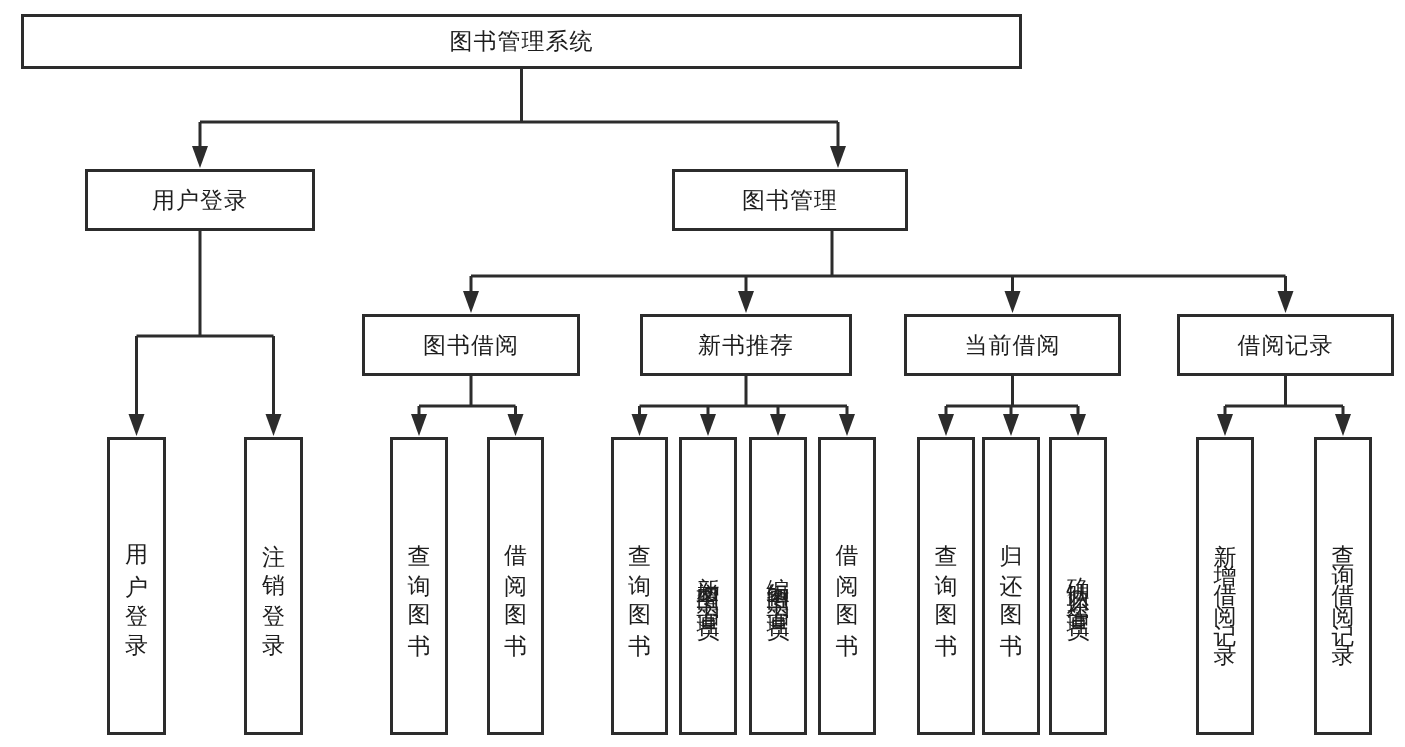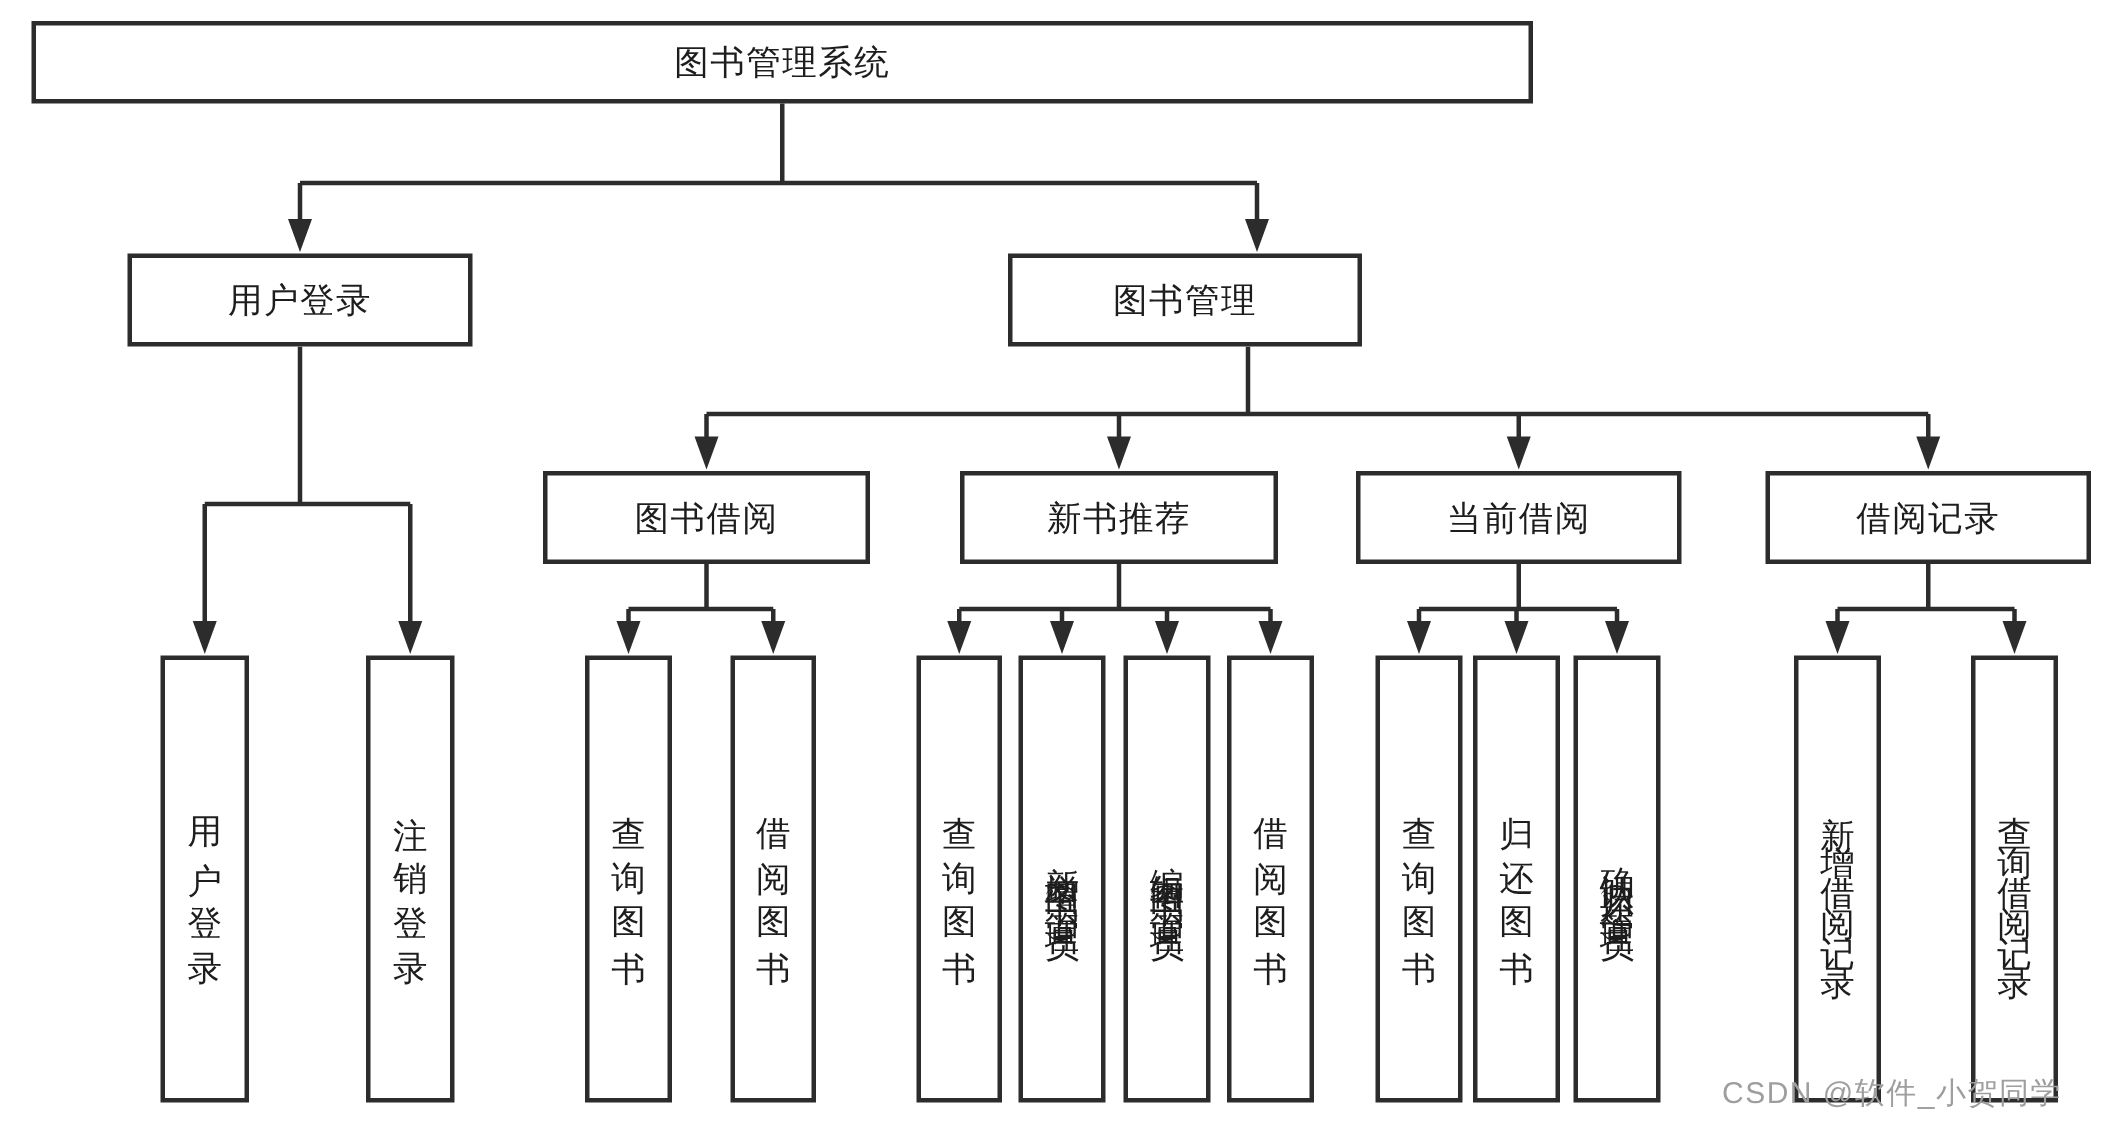--- a/index.html
+++ b/index.html
@@ -165,15 +165,14 @@
     <span class="vtext">确认归还（管理员）</span>
   </div>
 
   <div class="box v vmed" style="left:1196px;top:437px;width:58px;height:298px;">
     <span class="vtext">新增借阅记录</span>
   </div>
   <div class="box v vmed" style="left:1314px;top:437px;width:58px;height:298px;">
     <span class="vtext">查询借阅记录</span>
   </div>
 
-  <div class="watermark">CSDN @软件_小贺同学</div>
 
 </div>
 
 </body></html>

